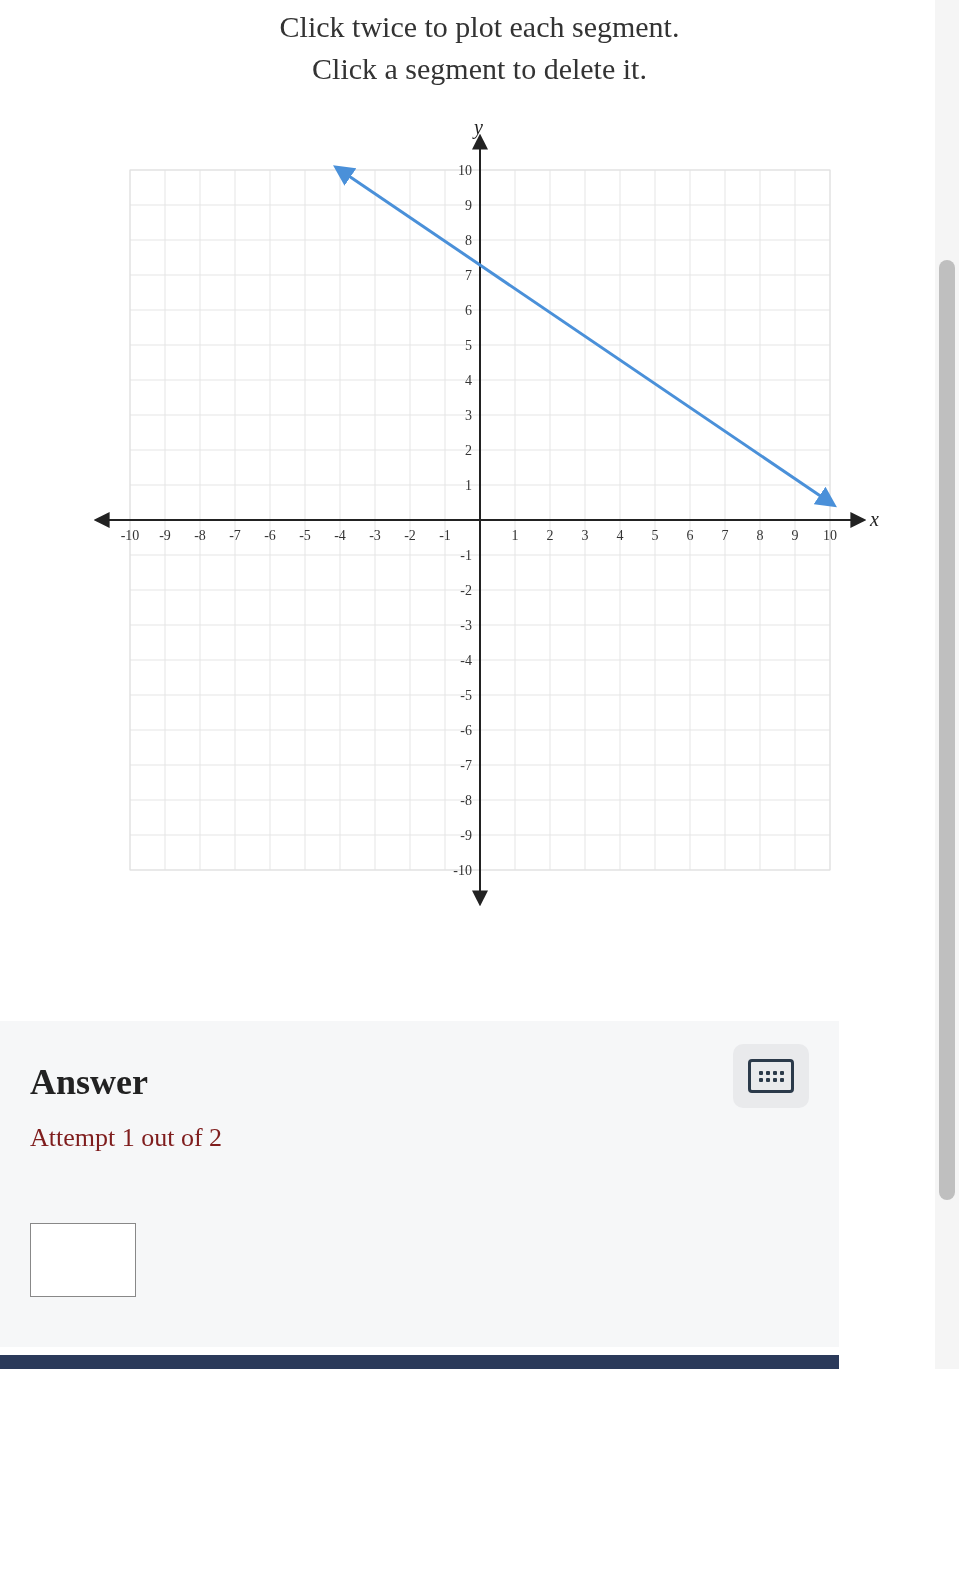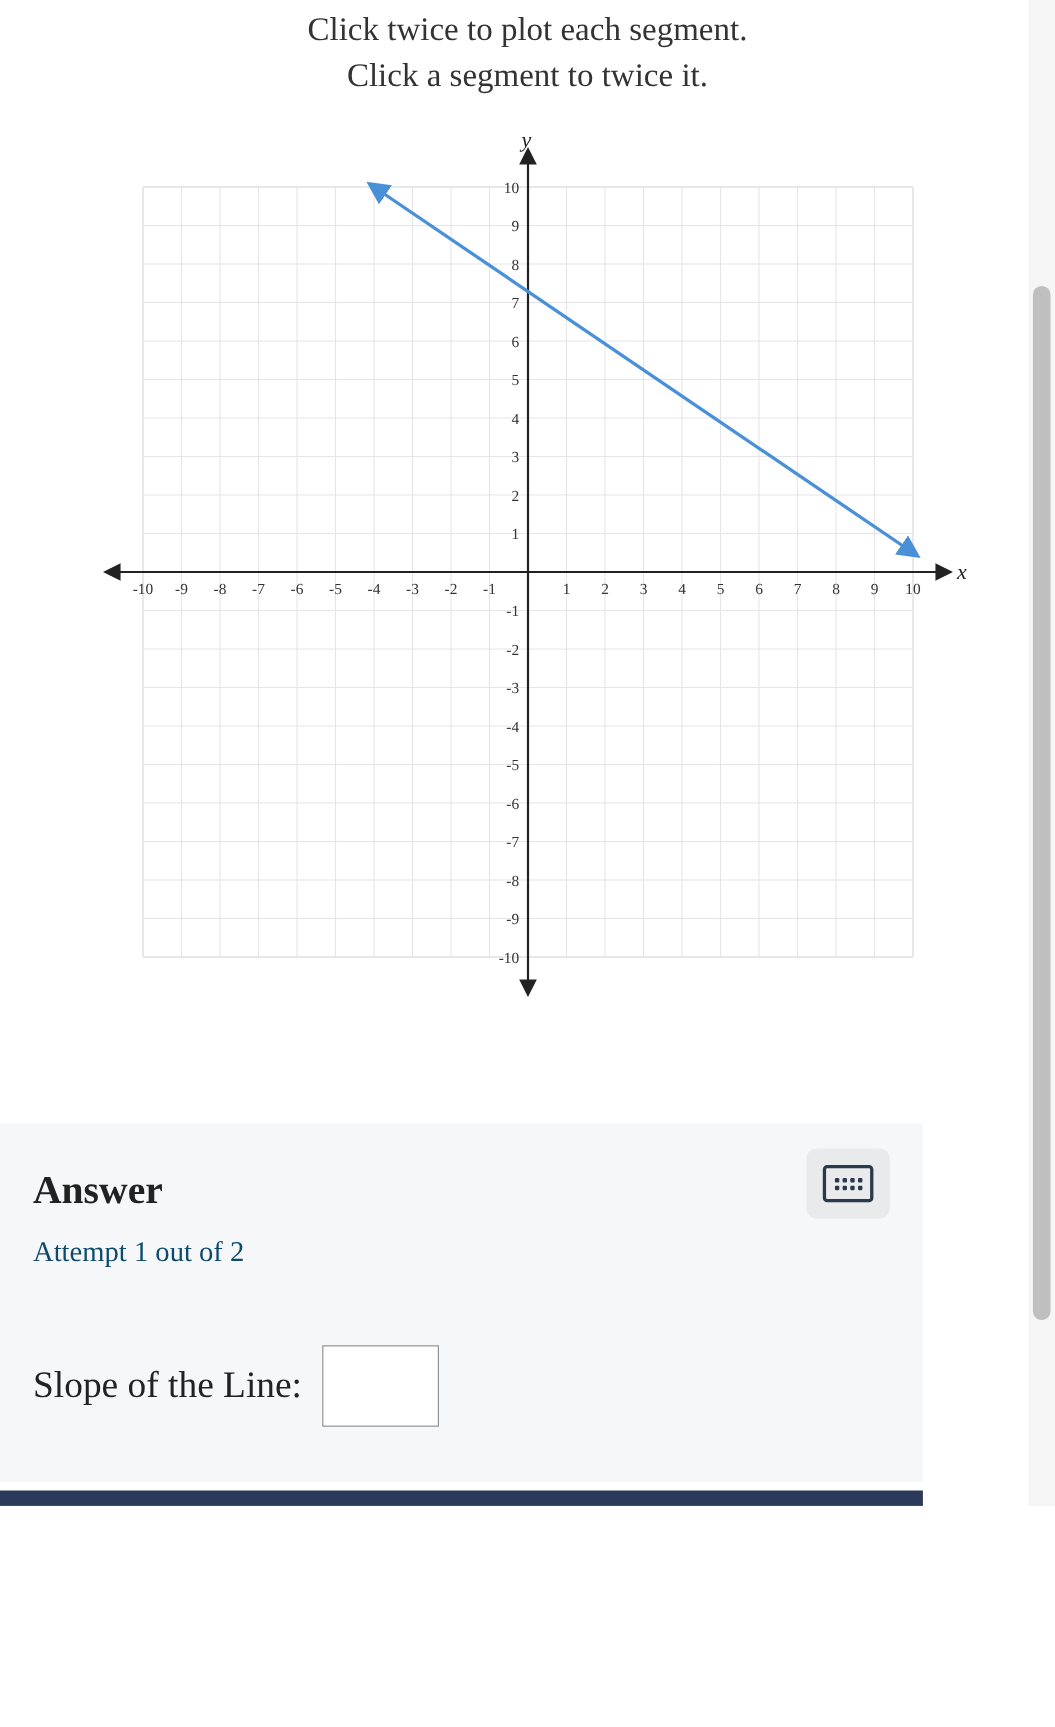--- a/index.html
+++ b/index.html
@@ -78,21 +78,21 @@
     box-sizing: border-box;
   }
   .answer-heading {
     font-size: 36px;
     font-weight: bold;
     margin: 0 0 20px 0;
     color: #222;
   }
   .attempt-text {
     font-size: 26px;
-    color: #0c4a6e;
+    color: #7f1d1d;
     margin: 0 0 70px 0;
   }
   .slope-row {
     display: flex;
     align-items: center;
     gap: 18px;
     font-size: 34px;
     color: #222;
   }
   .slope-input {
@@ -169,21 +169,21 @@
     background: #2b3a5a;
   }
 </style>
 </head>
 <body>
 
 <div class="page">
 
   <div class="instructions">
     <div>Click twice to plot each segment.</div>
-    <div>Click a segment to twice it.</div>
+    <div>Click a segment to delete it.</div>
   </div>
 
   <div class="graph-wrap">
     <svg class="graph-svg" width="820" height="820" viewBox="0 0 820 820">
       <defs>
         <marker id="arrow-black" viewBox="0 0 10 10" refX="6" refY="5" markerWidth="8" markerHeight="8" orient="auto-start-reverse">
           <path d="M 0 0 L 10 5 L 0 10 z" class="arrowhead-black"></path>
         </marker>
         <marker id="arrow-blue" viewBox="0 0 10 10" refX="6" refY="5" markerWidth="7" markerHeight="7" orient="auto-start-reverse">
           <path d="M 0 0 L 10 5 L 0 10 z" class="arrowhead-blue"></path>
@@ -291,21 +291,20 @@
       <g id="series-group">
           <line x1="270" y1="60" x2="760" y2="392.5" class="plotted-line" stroke="#4a90d9" marker-start="url(#arrow-blue)" marker-end="url(#arrow-blue)"></line>
         </g>
     </svg>
   </div>
 
   <div class="answer-section">
     <h2 class="answer-heading">Answer</h2>
     <p class="attempt-text">Attempt 1 out of 2</p>
     <div class="slope-row">
-      <span>Slope of the Line:</span>
       <input class="slope-input" type="text" value="" style="">
     </div>
   </div>
 
   <div class="keypad-btn">
     <div class="keypad-icon">
       <div class="keypad-inner">
         <div class="dot-row">
             <div class="dot"></div>
             <div class="dot"></div>

